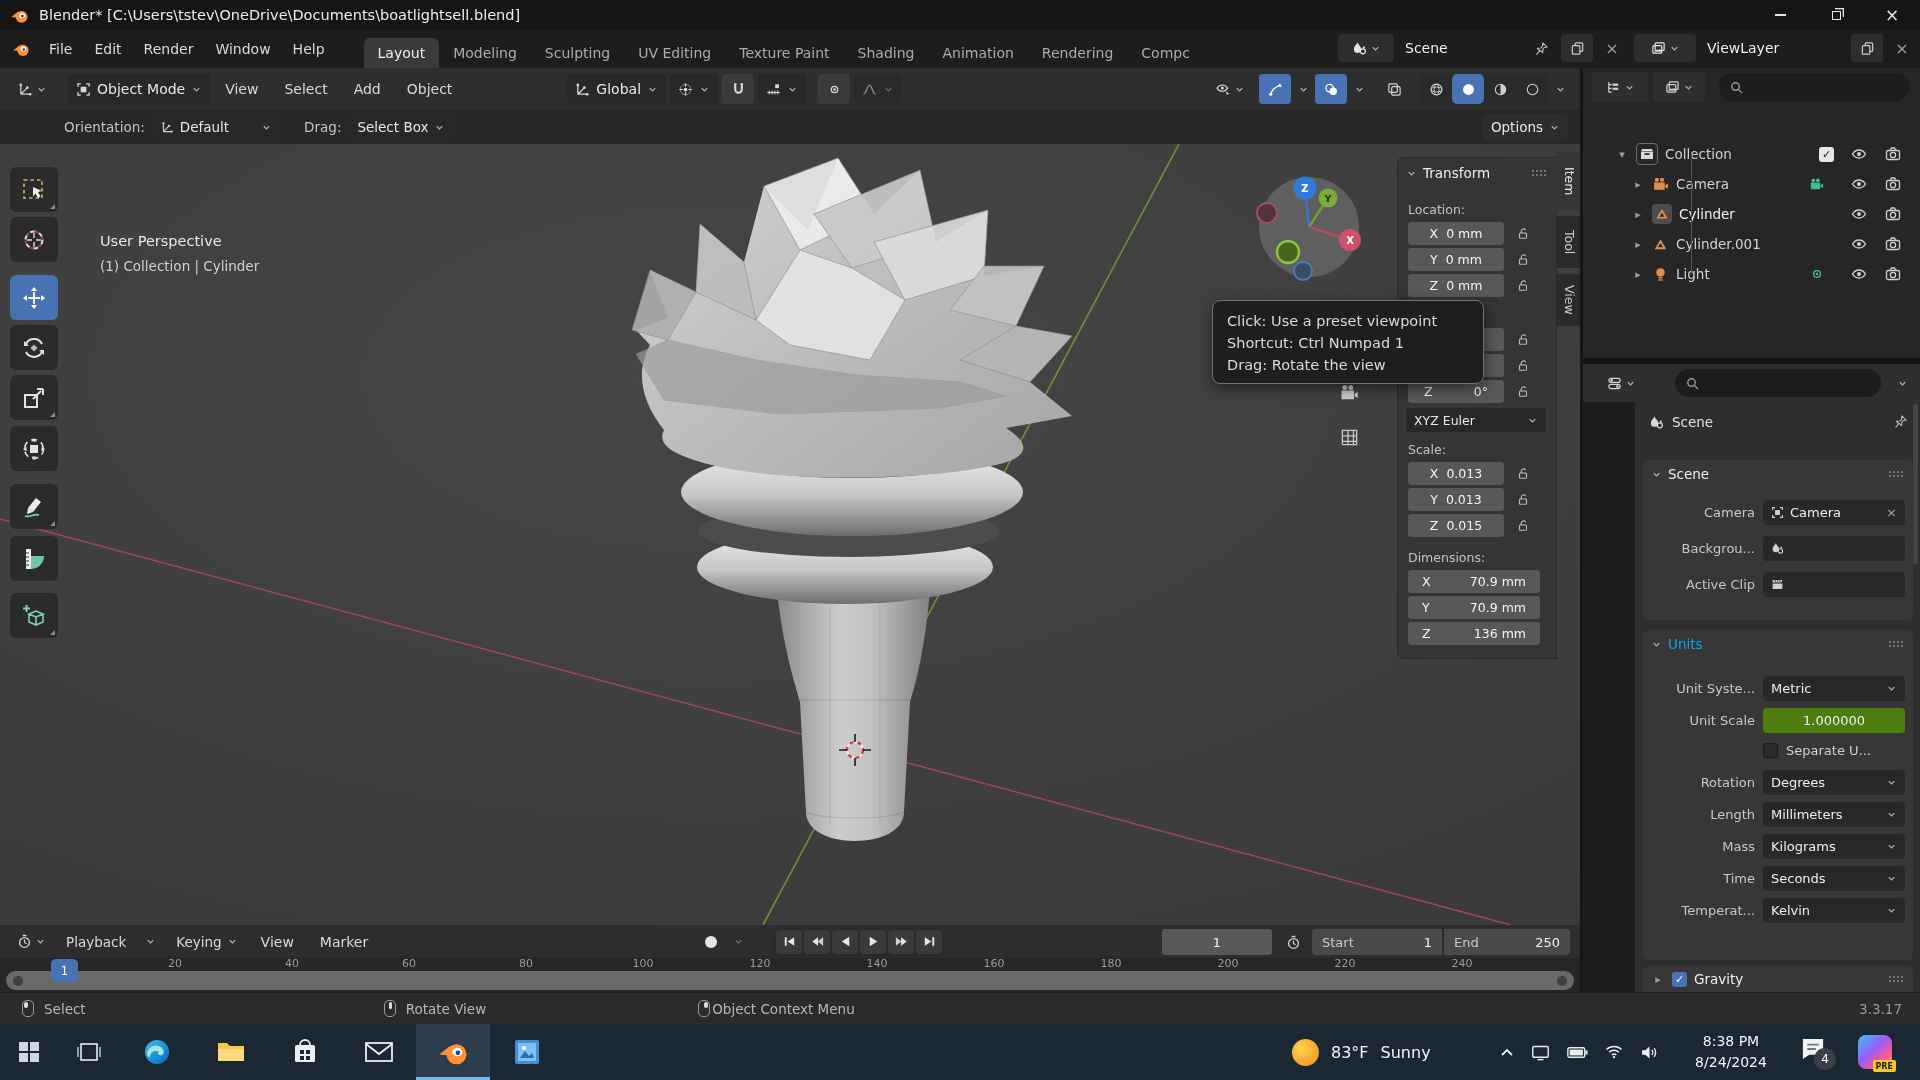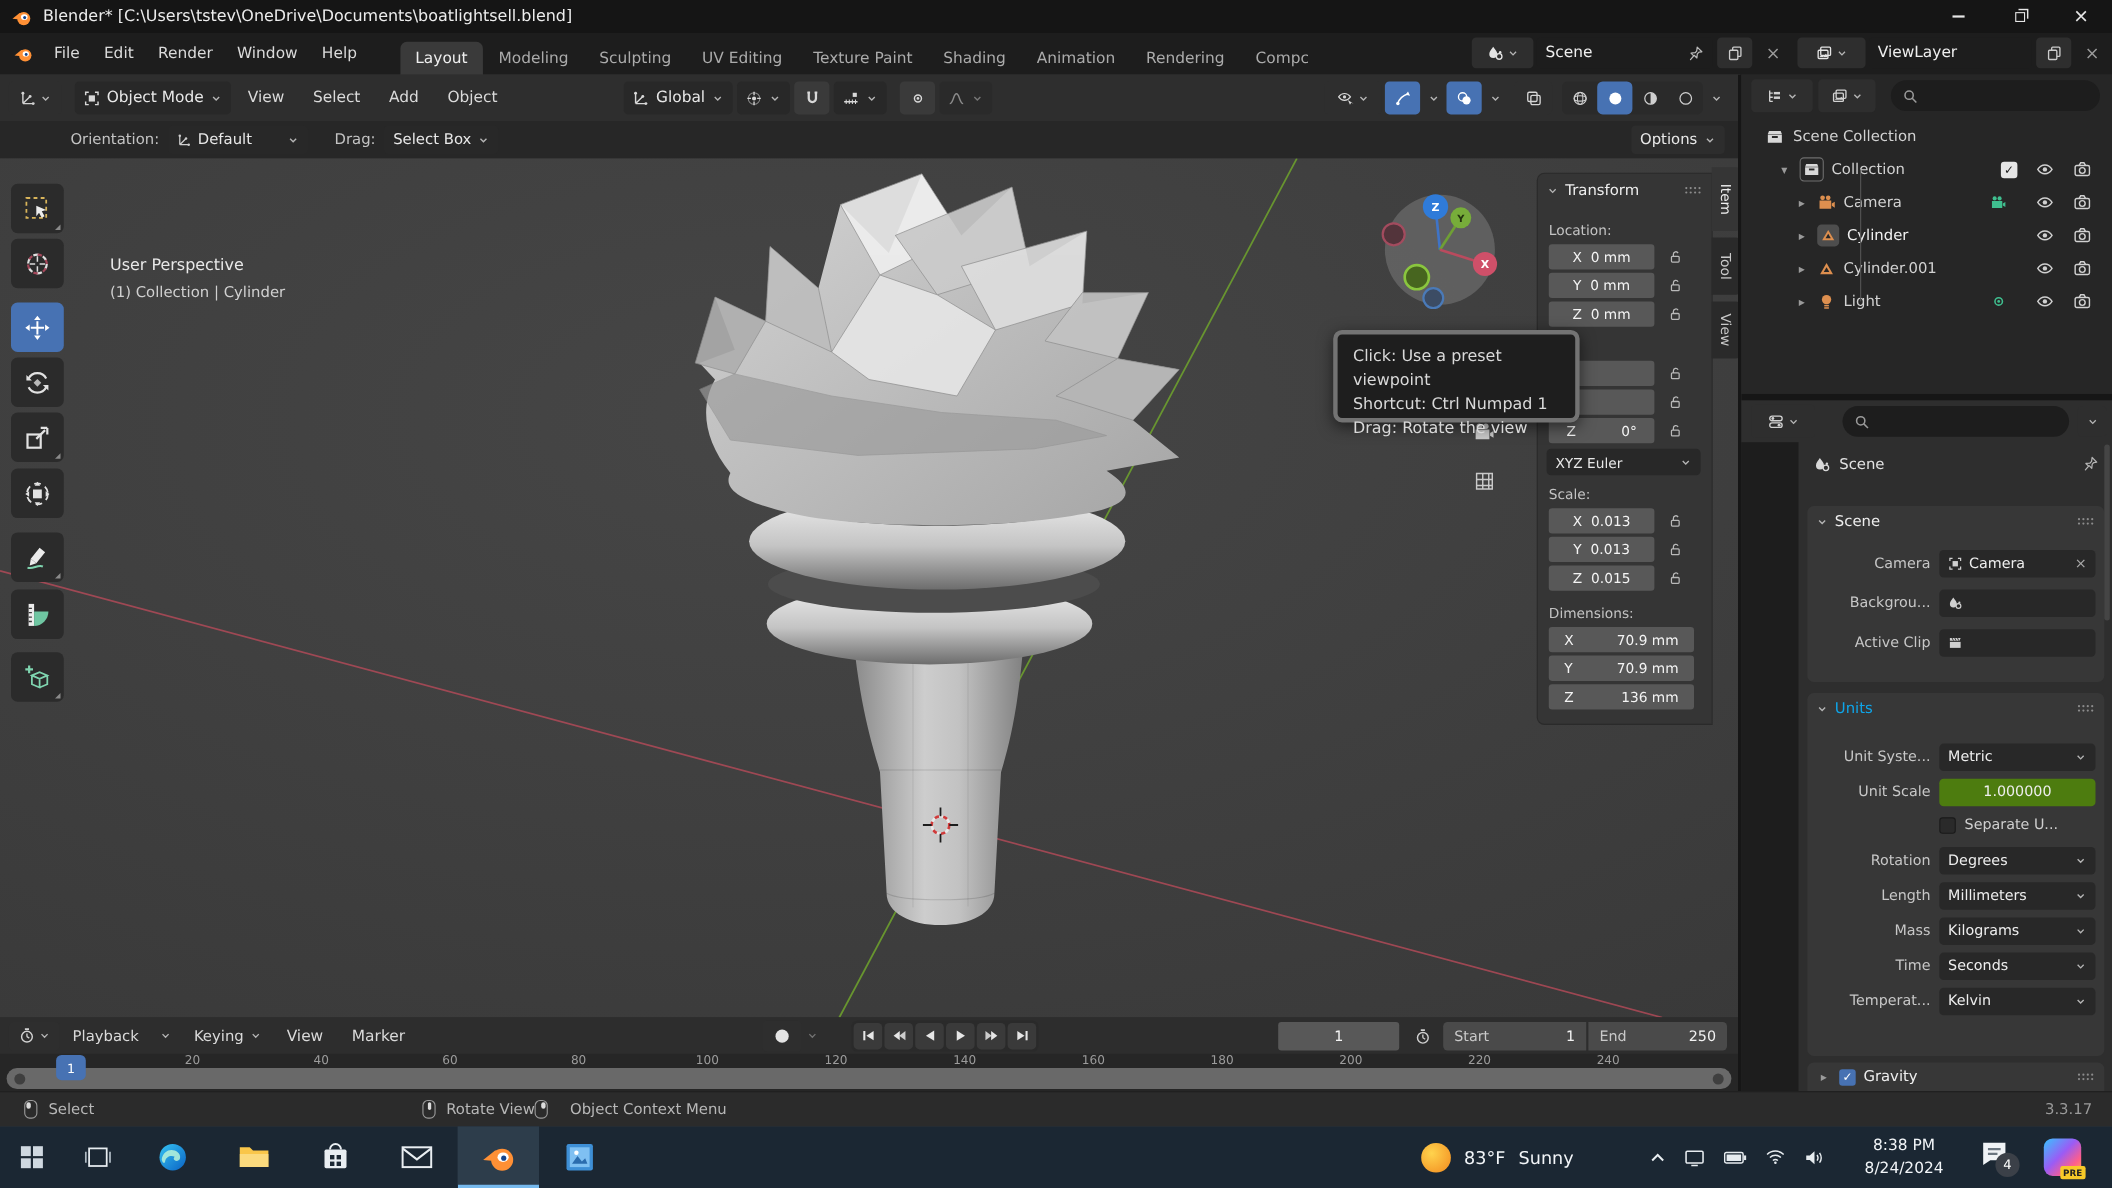--- a/index.html
+++ b/index.html
@@ -763,21 +763,21 @@
     <div class="nrow f fld" style="top:464px;width:132px;justify-content:space-between;padding:0 14px">
         <span class="axl">Z</span>
         <span class="axl">136 mm</span>
       </div>
   </div>
 
   <div class="t vtxt" style="left:1556px;top:152px;width:26px;height:58px;background:#353535;border-radius:0 4px 4px 0;display:flex;align-items:center;justify-content:center;color:#efefef">Item</div>
   <div class="t vtxt" style="left:1556px;top:216px;width:26px;height:52px;background:#2a2a2a;border-radius:0 4px 4px 0;display:flex;align-items:center;justify-content:center">Tool</div>
   <div class="t vtxt" style="left:1556px;top:274px;width:26px;height:52px;background:#2a2a2a;border-radius:0 4px 4px 0;display:flex;align-items:center;justify-content:center">View</div>
 
-  <div class="t" style="left:1212px;top:300px;width:224px;height:84px;background:#1e1e1e;border:4px solid #737373;border-radius:8px;padding:9px 14px;z-index:30;box-shadow:0 4px 14px #0008">
+  <div class="t" style="left:1212px;top:300px;width:272px;height:84px;background:#1e1e1e;border:1px solid #737373;border-radius:8px;padding:9px 14px;z-index:30;box-shadow:0 4px 14px #0008">
     <div style="color:#d9d9d9;font-size:14.5px;line-height:22px">Click: Use a preset viewpoint</div>
     <div style="color:#d9d9d9;font-size:14.5px;line-height:22px">Shortcut: Ctrl Numpad 1</div>
     <div style="color:#d9d9d9;font-size:14.5px;line-height:22px">Drag: Rotate the view</div>
   </div>
 
   <div class="t" style="left:1583px;top:68px;width:337px;height:290px;background:#262626">
     <div class="t f tile" style="left:9px;top:4px;width:56px;height:30px">
         <svg class="i" style="color:#d2d2d2">
           <use href="#otree"></use>
         </svg>
@@ -791,26 +791,20 @@
         </svg>
         <svg class="ch">
           <use href="#chev"></use>
         </svg>
       </div>
     <div class="t f dk" style="left:136px;top:5px;width:190px;height:28px;border-radius:14px;padding:0 10px">
         <svg class="i" style="color:#9a9a9a">
           <use href="#srch"></use>
         </svg>
       </div>
-    <div class="orow" style="top:42px;padding-left:22px;gap:8px">
-      <svg class="i" style="color:#d8d8d8;width:17px;height:17px">
-          <use href="#box"></use>
-        </svg>
-      <span style="font-size:13.5px">Scene Collection</span>
-    </div>
     <div class="orow" style="top:72px;padding-left:32px;gap:7px">
       <span class="caret">▾</span>
       <span class="f" style="border:1px solid #6e6e6e;border-radius:4px;padding:2px">
           <svg class="i" style="color:#d8d8d8;width:16px;height:16px">
             <use href="#box"></use>
           </svg>
         </span>
       <span style="font-size:13.5px">Collection</span>
       <span class="t f" style="left:236px;width:15px;height:15px;background:#e6e6e6;border-radius:3px;color:#1d1d1d;font-size:11px;justify-content:center">✓</span>
       <svg class="t eyec" style="left:268px">
@@ -1149,21 +1143,21 @@
           <i style="left:1px;top:1px;width:4px;height:6px"></i>
         </span>
       <span>Select</span>
     </div>
     <div class="f" style="gap:10px;margin-left:298px">
       <span class="mouse">
           <i style="left:4px;top:1px;width:3px;height:7px"></i>
         </span>
       <span>Rotate View</span>
     </div>
-    <div class="f" style="gap:20px;">
+    <div class="f" style="gap:2px;margin-left:212px">
       <span class="mouse">
           <i style="right:1px;top:1px;width:4px;height:6px"></i>
         </span>
       <span>Object Context Menu</span>
     </div>
     <span style="margin-left:auto;margin-right:18px;color:#9a9a9a">3.3.17</span>
   </div>
 
   <div class="t f" style="left:0;top:1024px;width:1920px;height:56px;background:#1b2733">
     <div class="f" style="width:58px;height:56px;justify-content:center">

